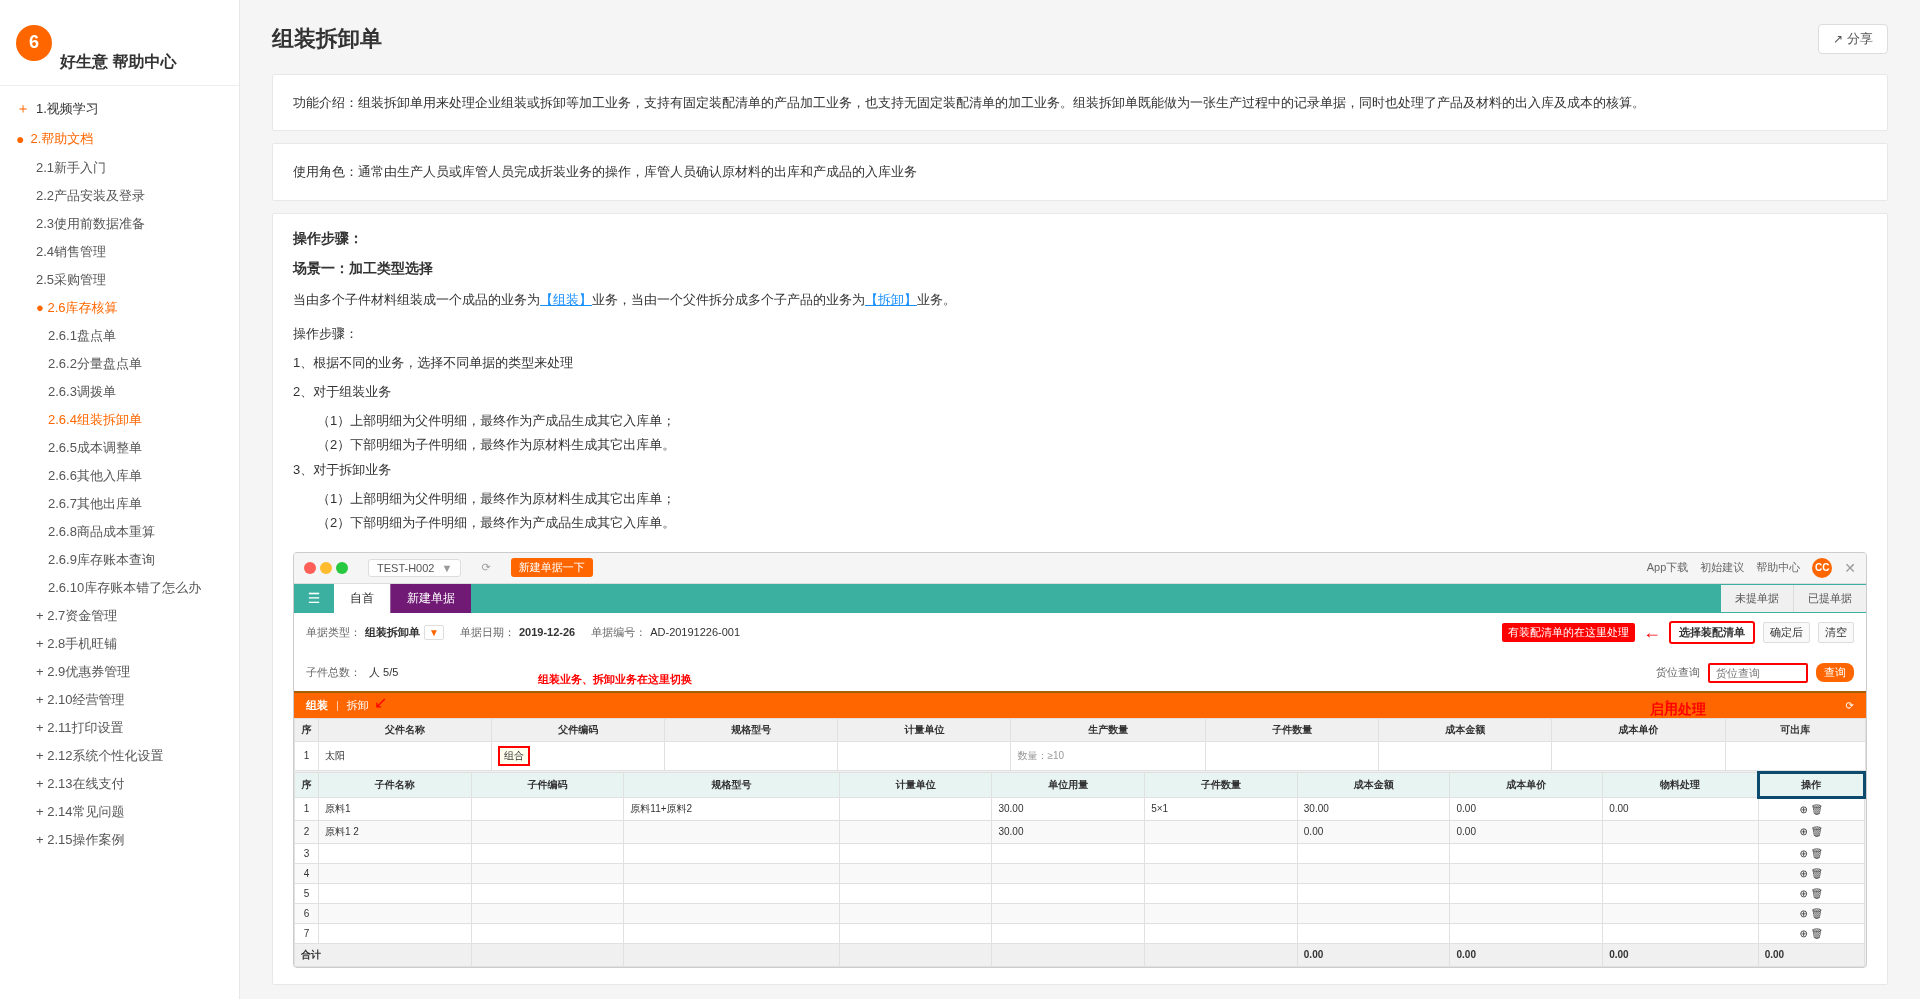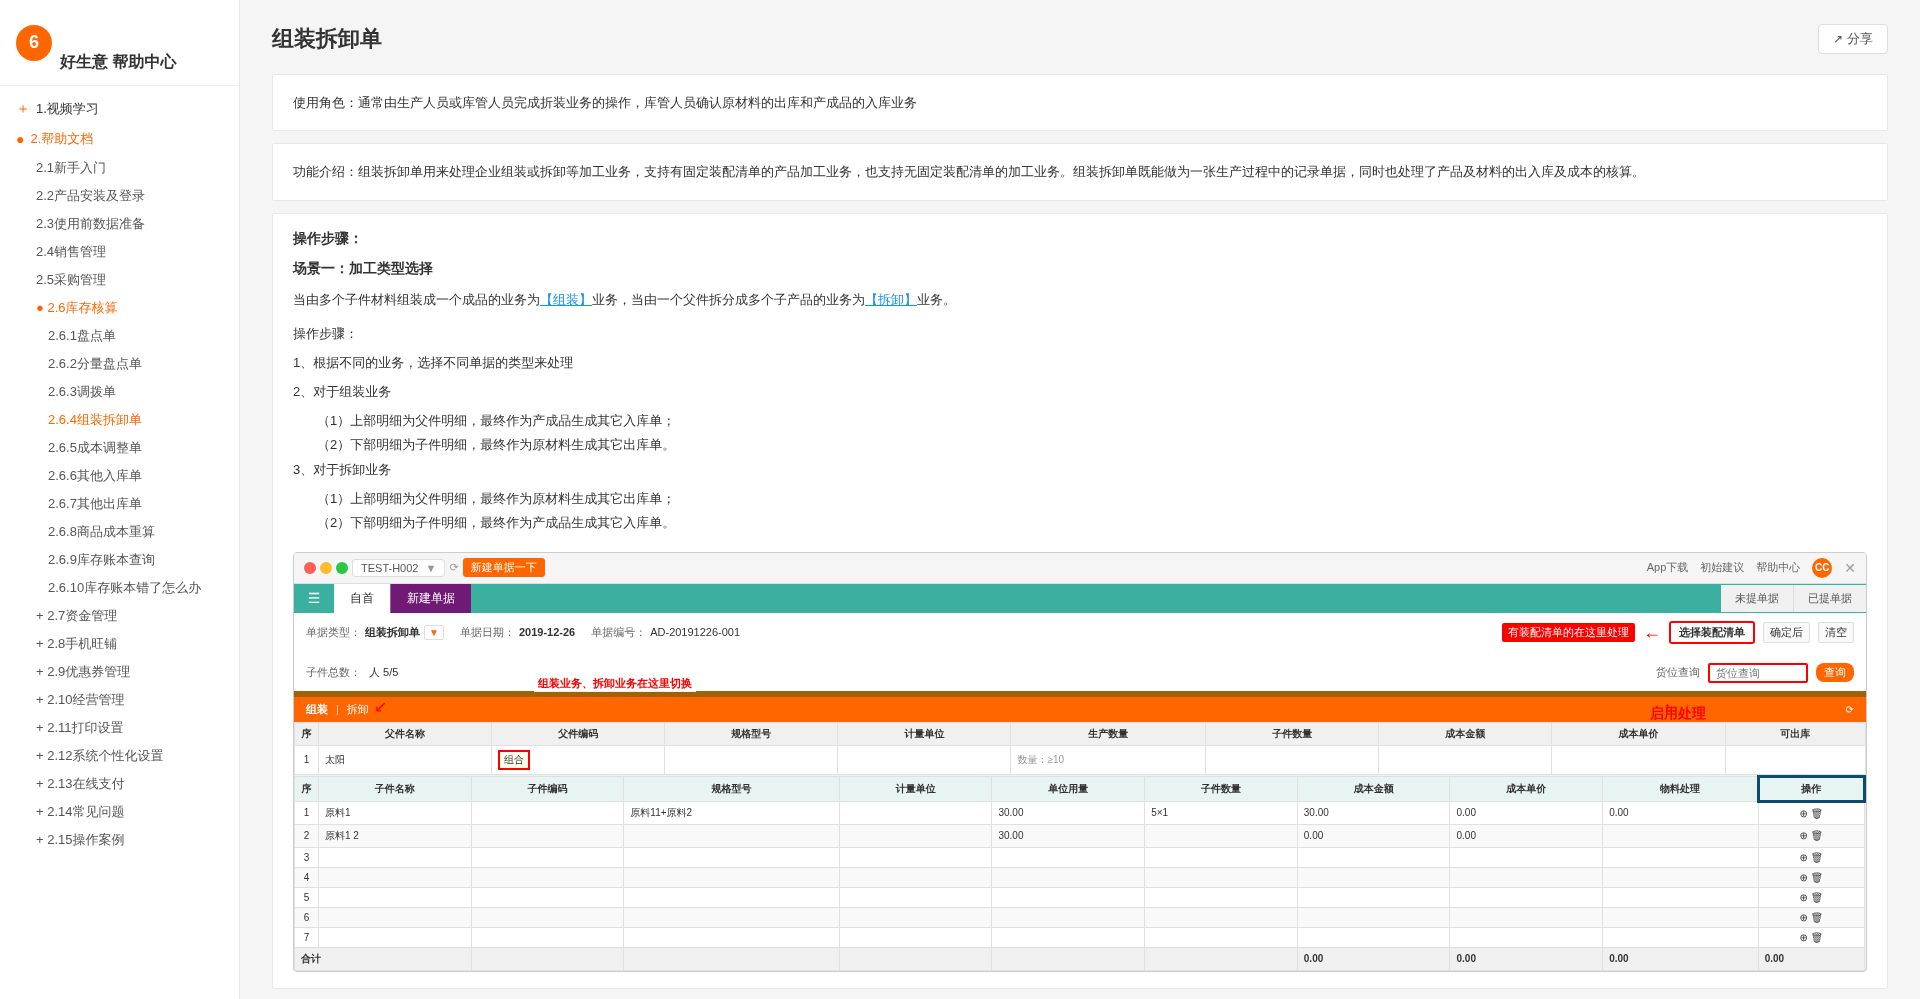--- a/index.html
+++ b/index.html
@@ -271,25 +271,25 @@
 <div id="main">
   <div id="page-header">
     <h1 id="page-title">组装拆卸单</h1>
     <button id="share-btn">
       <span style="font-size:12px;">↗</span>
       <span>分享</span>
     </button>
   </div>
 
   <div class="content-section">
+    <p>功能介绍：组装拆卸单用来处理企业组装或拆卸等加工业务，支持有固定装配清单的产品加工业务，也支持无固定装配清单的加工业务。组装拆卸单既能做为一张生产过程中的记录单据，同时也处理了产品及材料的出入库及成本的核算。</p>
+  </div>
+
+  <div class="content-section">
     <p>使用角色：通常由生产人员或库管人员完成折装业务的操作，库管人员确认原材料的出库和产成品的入库业务</p>
-  </div>
-
-  <div class="content-section">
-    <p>功能介绍：组装拆卸单用来处理企业组装或拆卸等加工业务，支持有固定装配清单的产品加工业务，也支持无固定装配清单的加工业务。组装拆卸单既能做为一张生产过程中的记录单据，同时也处理了产品及材料的出入库及成本的核算。</p>
   </div>
 
 
   <div class="operation-steps">
     <div class="steps-title">操作步骤：</div>
 
     <div class="scene-title">场景一：加工类型选择</div>
 
     <div class="step-text">
       当由多个子件材料组装成一个成品的业务为<span style="color:#1890ff;text-decoration:underline;">【组装】</span>业务，当由一个父件拆分成多个子产品的业务为<span style="color:#1890ff;text-decoration:underline;">【拆卸】</span>业务。
@@ -303,21 +303,21 @@
     <div class="step-indent">（1）上部明细为父件明细，最终作为产成品生成其它入库单；</div>
     <div class="step-indent">（2）下部明细为子件明细，最终作为原材料生成其它出库单。</div>
 
     <div class="step-text">3、对于拆卸业务</div>
     <div class="step-indent">（1）上部明细为父件明细，最终作为原材料生成其它出库单；</div>
     <div class="step-indent">（2）下部明细为子件明细，最终作为产成品生成其它入库单。</div>
 
     <div class="screenshot-container" style="margin-top:16px; position:relative;">
 
       <div style="background:#f5f5f5; border-bottom:1px solid #ddd; padding:5px 10px; display:flex; align-items:center; justify-content:space-between;">
-        <div style="display:flex; align-items:center; gap:4px;">
+        <div style="display:flex; align-items:center; gap:20px;">
           <div style="display:flex; gap:4px;">
             <span style="width:12px;height:12px;background:#ff5f57;border-radius:50%;display:inline-block;"></span>
             <span style="width:12px;height:12px;background:#febc2e;border-radius:50%;display:inline-block;"></span>
             <span style="width:12px;height:12px;background:#28c840;border-radius:50%;display:inline-block;"></span>
           </div>
           <div style="background:#fff; border:1px solid #ddd; border-radius:3px; padding:2px 8px; font-size:11px; color:#555;">
             <span>TEST-H002</span>
             <span style="margin-left:4px;color:#999;">▼</span>
           </div>
           <span style="color:#999;font-size:11px;">⟳</span>
@@ -336,21 +336,21 @@
         <div style="width:40px; display:flex; align-items:center; justify-content:center; padding:6px;">
           <div style="color:#fff; font-size:14px;">☰</div>
         </div>
         <div style="background:#fff; color:#333; padding:6px 16px; font-size:12px; cursor:pointer;">自首</div>
         <div style="background:#701a75; color:#fff; padding:6px 16px; font-size:12px; cursor:pointer; border-left:1px solid rgba(255,255,255,0.3);">新建单据</div>
         <div style="flex:1;"></div>
         <div style="background:#f0f0f0; color:#555; padding:6px 14px; font-size:11px; cursor:pointer;">未提单据</div>
         <div style="background:#f0f0f0; color:#555; padding:6px 14px; font-size:11px; cursor:pointer; border-left:1px solid #ddd;">已提单据</div>
       </div>
 
-      <div style="background:#fff; padding:8px 12px; border-bottom:6px solid #a16207;">
+      <div style="background:#fff; padding:8px 12px; border-bottom:2px solid #a16207;">
         <div style="display:flex; align-items:center; gap:16px; font-size:11px; flex-wrap:wrap;">
           <div style="display:flex; align-items:center; gap:4px;">
             <span style="color:#666;">单据类型：</span>
             <span style="color:#333; font-weight:bold;">组装拆卸单</span>
             <span style="border:1px solid #ddd; border-radius:2px; padding:1px 4px; font-size:10px; color:#f60; cursor:pointer;">▼</span>
           </div>
           <div style="display:flex; align-items:center; gap:4px;">
             <span style="color:#666;">单据日期：</span>
             <span style="color:#333; font-weight:bold;">2019-12-26</span>
           </div>

